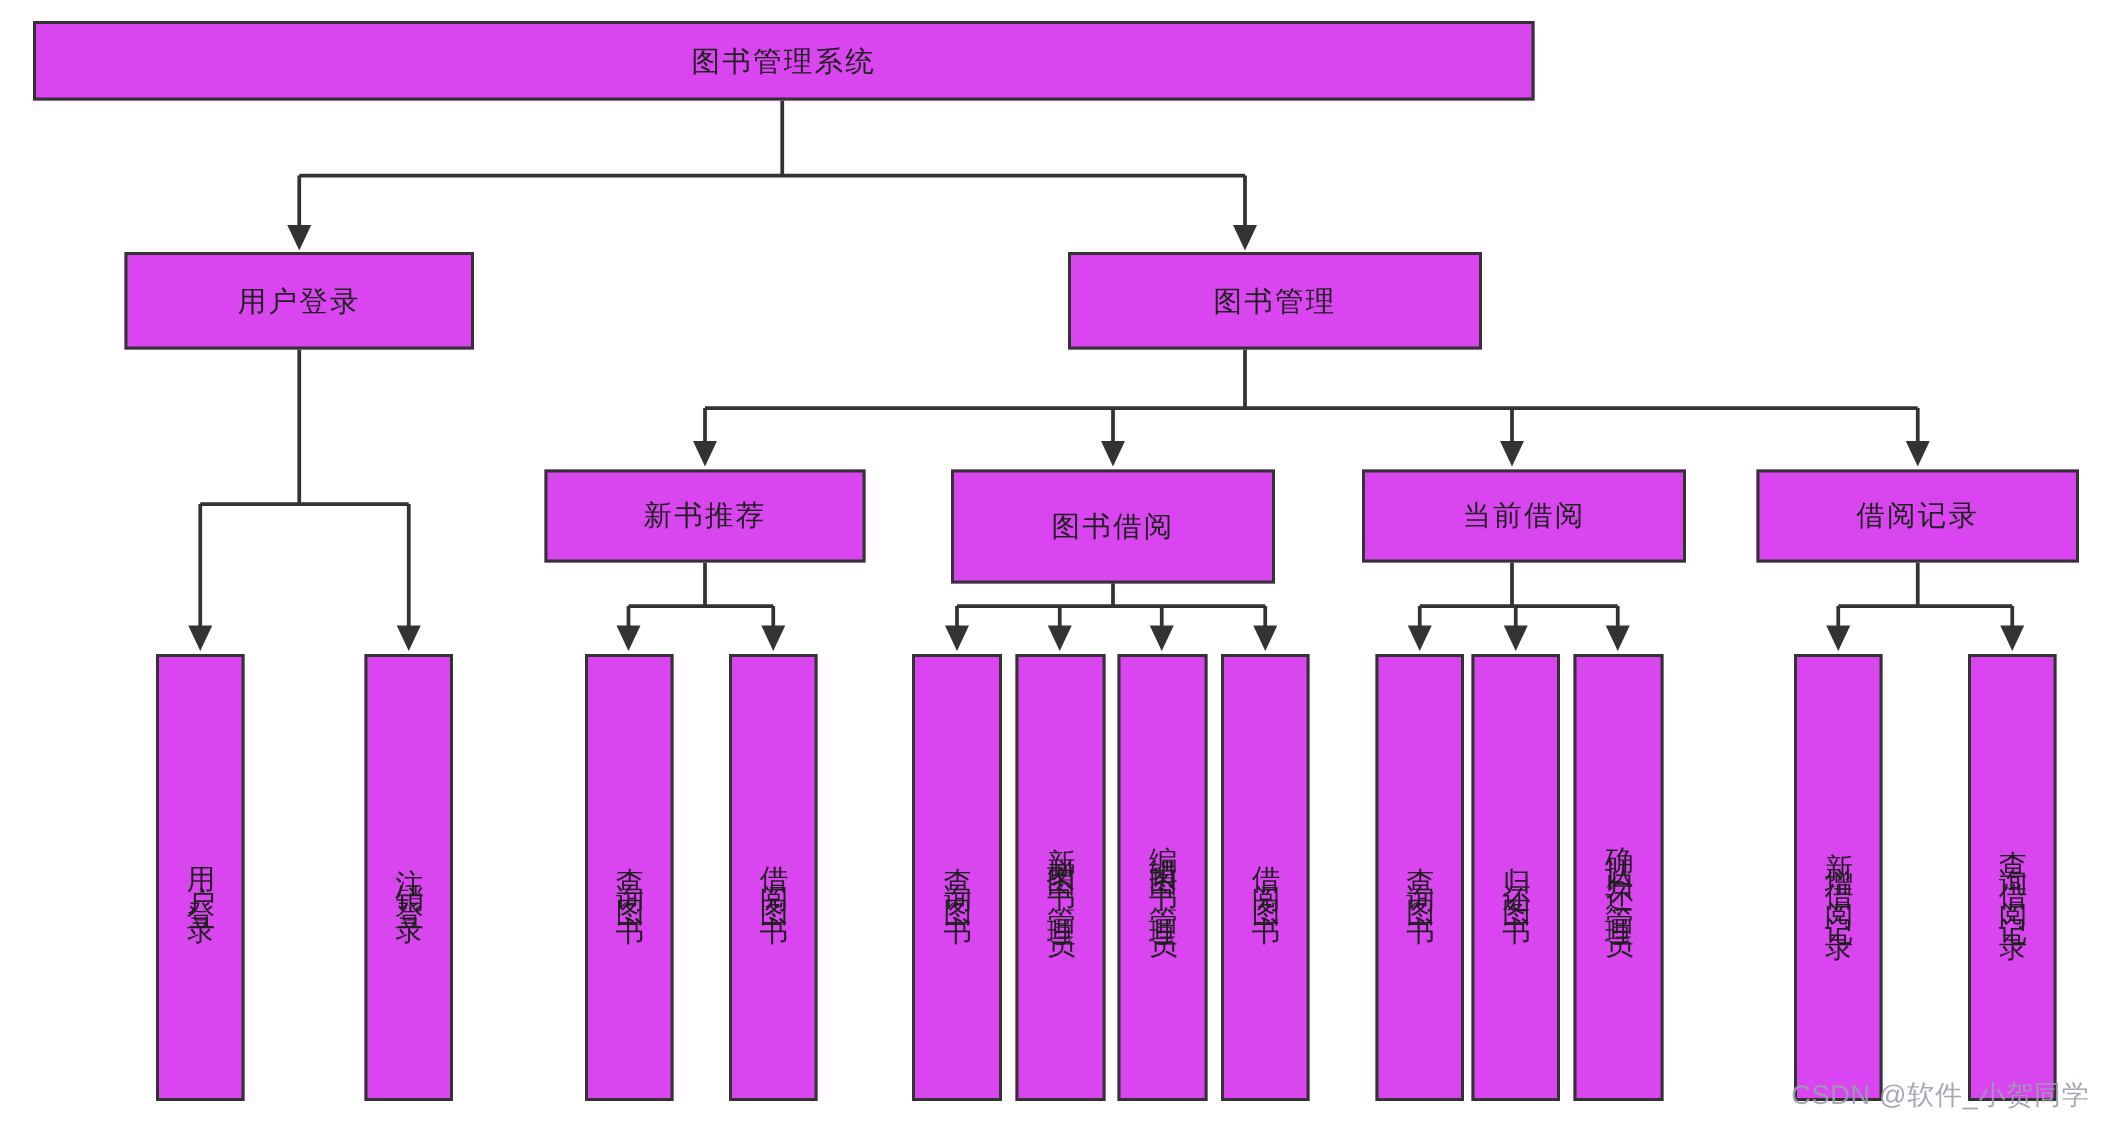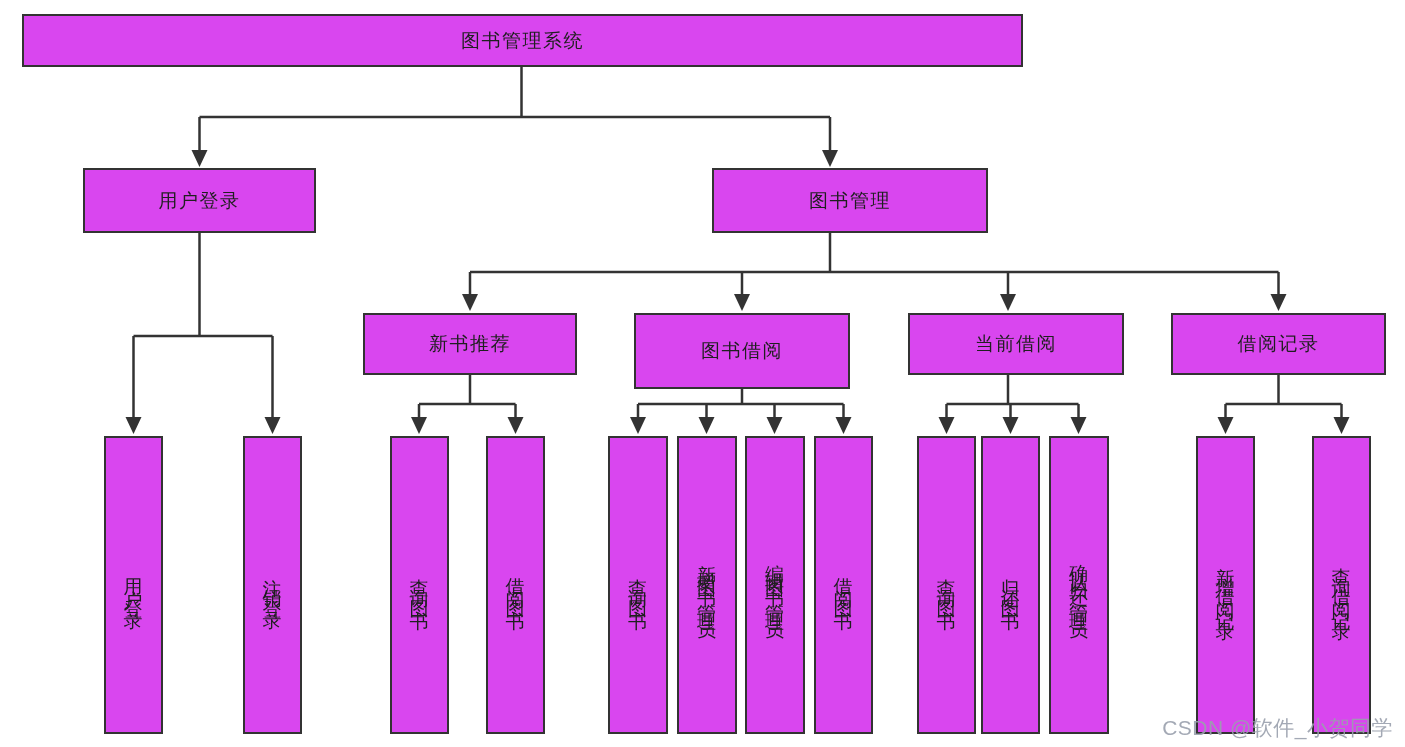--- a/index.html
+++ b/index.html
@@ -41,21 +41,21 @@
     letter-spacing: 11px;
     line-height: 1;
     white-space: nowrap;
   }
   .box.v .vtext.long { letter-spacing: 8px; }
 
   .watermark {
     position: absolute;
     right: 12px;
     bottom: 5px;
-    font-size: 21px;
+    font-size: 18px;
     letter-spacing: 0.5px;
     color: #9aa0ad;
     opacity: 0.9;
     white-space: nowrap;
   }
 </style>
 </head>
 <body>
 
 <div class="stage">

